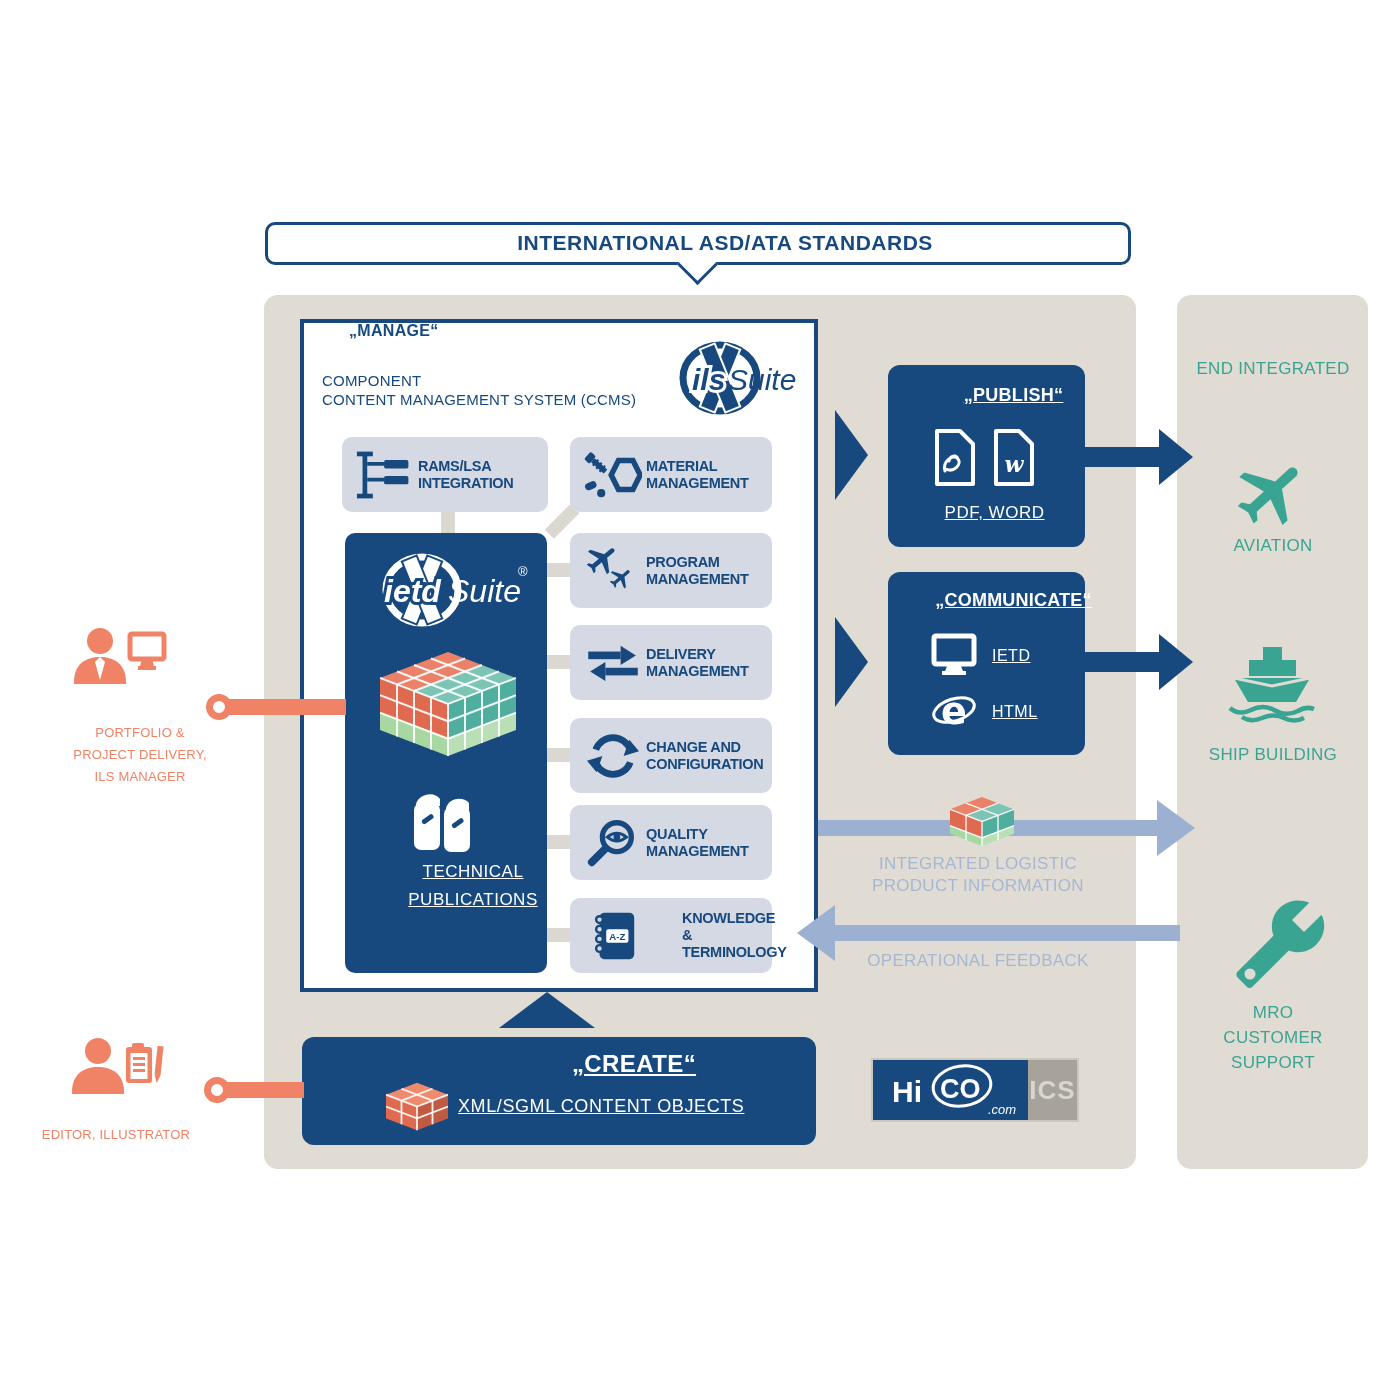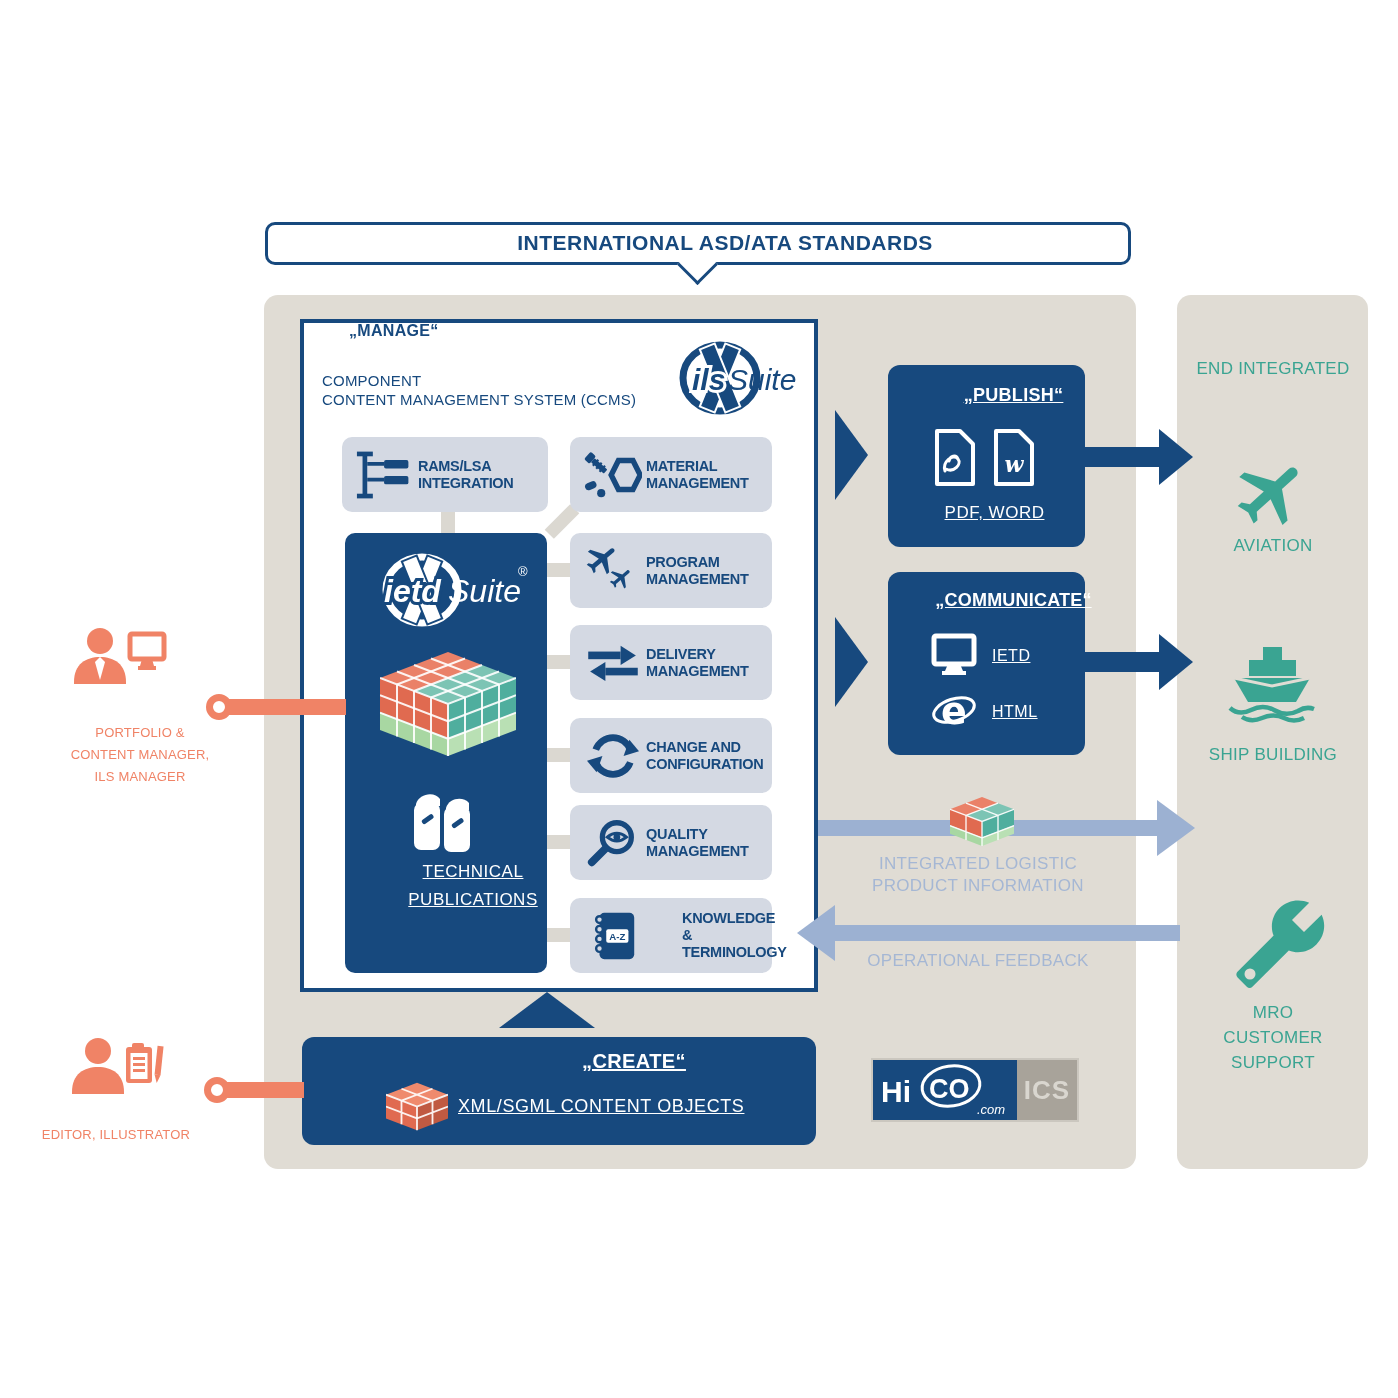--- a/index.html
+++ b/index.html
@@ -295,34 +295,34 @@
     <div>INTEGRATED LOGISTIC</div>
     <div>PRODUCT INFORMATION</div>
   </div>
 
   <div class="abs head-l-steel" style="left:797px;top:905px;"></div>
   <div class="abs" style="left:835px;top:925px;width:345px;height:16px;background:var(--steel);"></div>
   <div class="abs center steel-label" style="left:858px;top:950px;width:240px;">OPERATIONAL FEEDBACK</div>
 
   <div class="abs tri-up" style="left:499px;top:992px;"></div>
   <div class="abs navybox" style="left:302px;top:1037px;width:514px;height:108px;"></div>
-  <div class="abs whitetxt bold center" style="left:302px;top:1050px;width:570px;font-size:20px;letter-spacing:0.4px;padding-left:20px;">„CREATE“</div>
+  <div class="abs whitetxt bold center" style="left:302px;top:1050px;width:570px;font-size:24px;letter-spacing:0.4px;padding-left:20px;">„CREATE“</div>
   <svg class="abs" style="left:386px;top:1082px;" width="62" height="50" viewBox="0 0 136 106">
     <polygon points="68,0 136,26 68,52 0,26" fill="#ef8a6d"></polygon>
     <polygon points="0,26 68,52 68,104 0,78" fill="#e06a50"></polygon>
     <polygon points="68,52 136,26 136,78 68,104" fill="#c05a42"></polygon>
     <g stroke="rgba(255,255,255,0.9)" stroke-width="4" fill="none">
       <path d="M34,13 L102,39 M34,39 L102,13 M0,26 L68,52 L136,26 M68,52 L68,104"></path>
       <path d="M34,39 L34,91 M0,52 L68,78 M102,39 L102,91 M68,78 L136,52"></path>
     </g>
   </svg>
   <div class="abs whitetxt" style="left:458px;top:1096px;font-size:18px;letter-spacing:0.6px;">XML/SGML CONTENT OBJECTS</div>
 
   <div class="abs" style="left:871px;top:1058px;width:208px;height:64px;border:2px solid #cbc7bf;box-sizing:border-box;display:flex;">
-    <div style="width:144px;height:100%;background:var(--navy);display:flex;align-items:center;justify-content:center;">
+    <div style="width:144px;height:100%;background:var(--navy);display:flex;align-items:center;justify-content:center;padding-left:11px;">
       <svg width="136" height="56" viewBox="0 0 136 56">
         <text x="4" y="40" font-weight="bold" font-size="30" fill="#fff">Hi</text>
         <ellipse cx="74" cy="24" rx="29" ry="20" fill="none" stroke="#fff" stroke-width="3" transform="rotate(-8 74 24)"></ellipse>
         <text x="52" y="36" font-weight="bold" font-size="27" fill="#fff">CO</text>
         <text x="100" y="52" font-style="italic" font-size="13" fill="#fff">.com</text>
       </svg>
     </div>
     <div style="flex:1;height:100%;background:#a8a39a;display:flex;align-items:center;justify-content:center;">
       <span style="color:#d9d6cf;font-weight:bold;font-size:26px;letter-spacing:1px;">ICS</span>
     </div>
@@ -333,21 +333,21 @@
       <circle cx="32" cy="15" r="13"></circle>
       <path d="M6,56 C6,38 18,31 32,31 C46,31 58,38 58,56 L58,58 H6 Z"></path>
     </g>
     <polygon points="32,31 37,36 32,54 27,36" fill="#fff"></polygon>
     <rect x="62" y="8" width="34" height="25" rx="2" fill="none" stroke="#f08366" stroke-width="5"></rect>
     <polygon points="74,33 84,33 86,40 72,40" fill="#f08366"></polygon>
     <rect x="70" y="40" width="18" height="4" fill="#f08366"></rect>
   </svg>
   <div class="abs center coral-label" style="left:30px;top:722px;width:220px;">
     <div>PORTFOLIO &amp;</div>
-    <div>CONTENT MANAGER,</div>
+    <div>PROJECT DELIVERY,</div>
     <div>ILS MANAGER</div>
   </div>
   <div class="abs" style="left:206px;top:694px;width:26px;height:26px;border:7px solid var(--coral);border-radius:50%;background:#fff;box-sizing:border-box;"></div>
   <div class="abs" style="left:229px;top:699px;width:117px;height:16px;background:var(--coral);"></div>
 
   <svg class="abs" style="left:68px;top:1036px;" width="100" height="80" viewBox="0 0 100 80">
     <g fill="#f08366">
       <circle cx="30" cy="15" r="13"></circle>
       <path d="M4,56 C4,38 16,31 30,31 C44,31 56,38 56,56 L56,58 H4 Z"></path>
       <rect x="64" y="7" width="12" height="7" rx="2"></rect>

